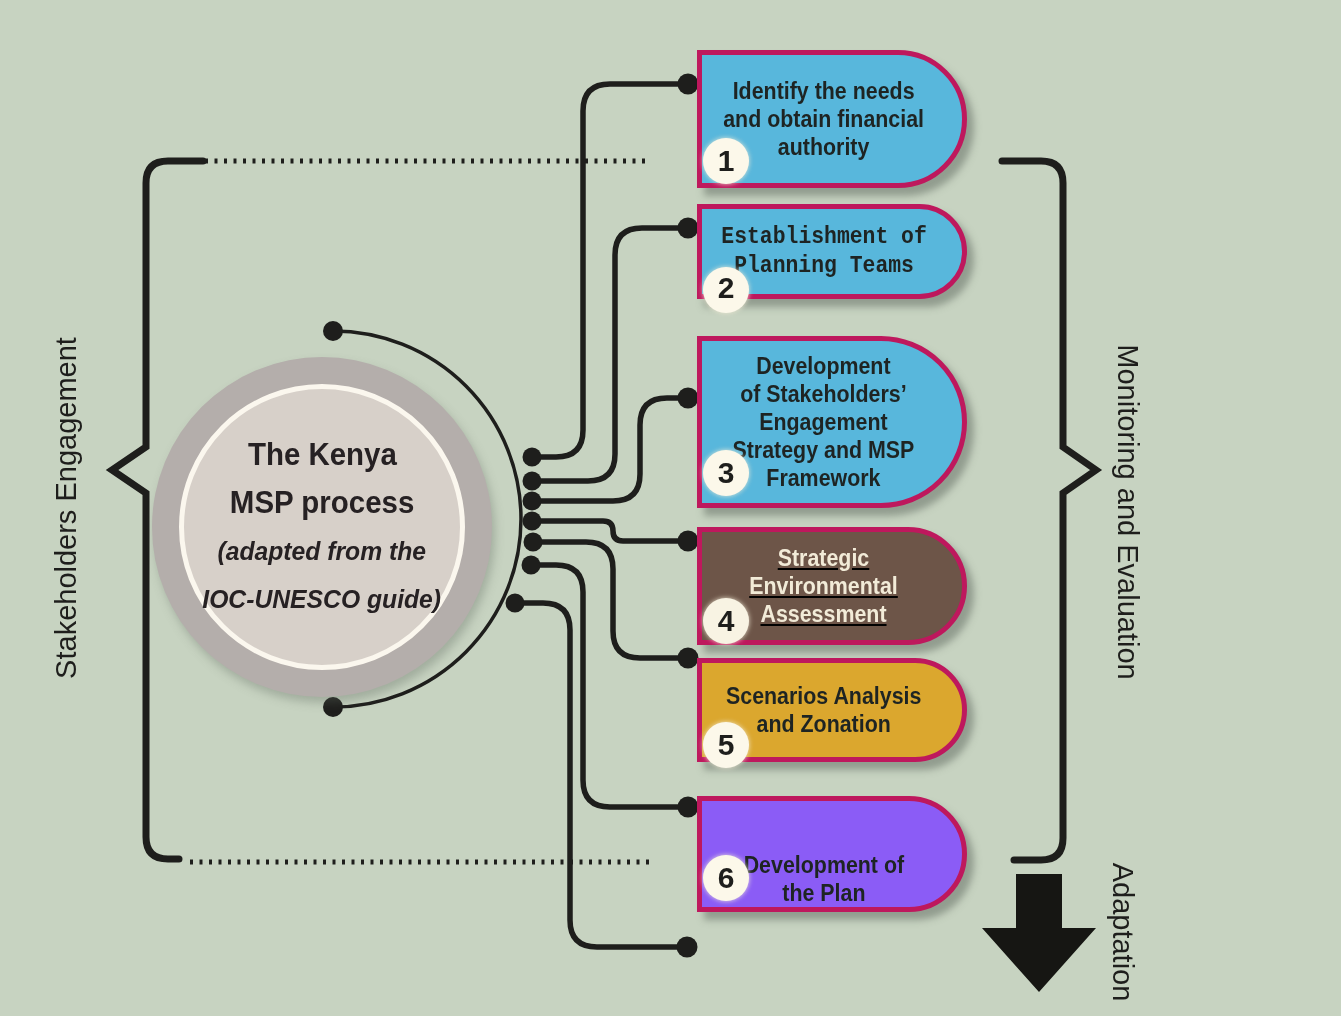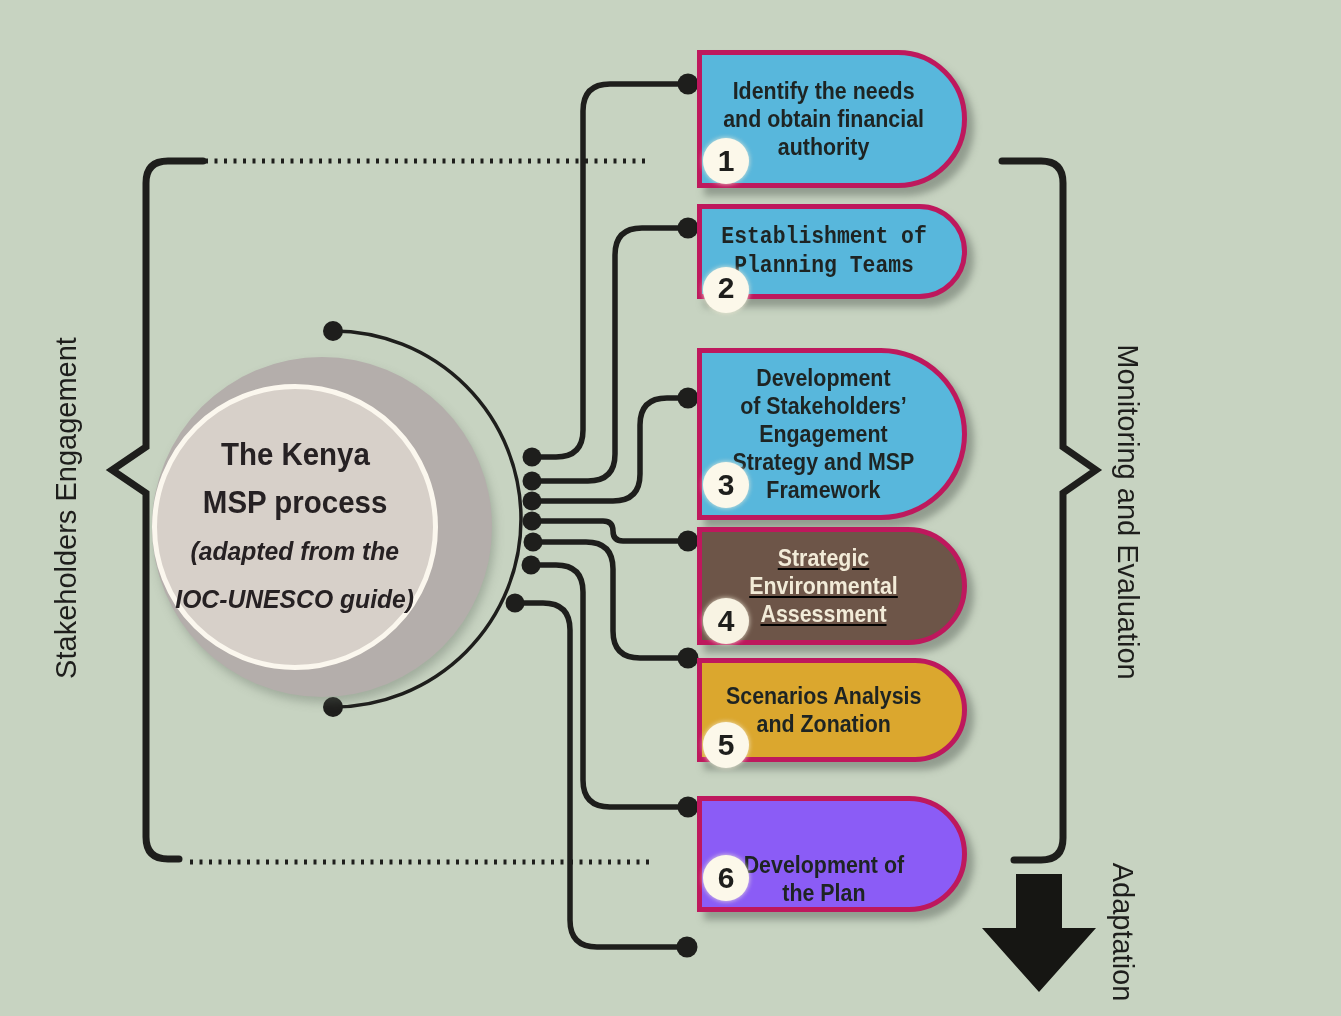--- a/index.html
+++ b/index.html
@@ -18,21 +18,21 @@
   }
   
   .center-circle {
     position: absolute;
     left: 152px; top: 357px;
     width: 340px; height: 340px;
     border-radius: 50%;
     background: #b4aeab;
     box-shadow: 3px 6px 10px rgba(92,102,92,.35);
     z-index: 2;
-    display: flex; align-items: center; justify-content: flex-start;
+    display: flex; align-items: center; justify-content: center;
   }
   .center-inner {
     width: 276px; height: 276px;
     border-radius: 50%;
     background: #d7d0c9;
     border: 5px solid #fbf7ee;
     display: flex; flex-direction: column;
     align-items: center; justify-content: center;
     text-align: center;
   }
@@ -174,21 +174,21 @@
 authority</div>
     <div class="step-num" style="left: 1px; top: 83px; background: rgb(252, 248, 234); color: rgb(30, 30, 28);">1</div>
   </div>
 
   <div class="step" style="top: 164px; height: 95px; border-radius: 0px 62px 62px 0px; background: rgb(88, 183, 220); font-family: Liberation Mono, monospace;">
     <div class="step-label" style="color: rgb(30, 36, 35);">Establishment of
 Planning Teams</div>
     <div class="step-num" style="left: 1px; top: 58px; background: rgb(252, 248, 234); color: rgb(30, 30, 28);">2</div>
   </div>
 
-  <div class="step" style="top: 308px; height: 172px; border-radius: 0px 86px 86px 0px; background: rgb(88, 183, 220);">
+  <div class="step" style="top: 296px; height: 172px; border-radius: 0px 86px 86px 0px; background: rgb(88, 183, 220);">
     <div class="step-label" style="color: rgb(30, 36, 35);">Development
 of Stakeholders’
 Engagement
 Strategy and MSP
 Framework</div>
     <div class="step-num" style="left: 1px; top: 109px; background: rgb(252, 248, 234); color: rgb(30, 30, 28);">3</div>
   </div>
 
   <div class="step" style="top: 487px; height: 118px; border-radius: 0px 59px 59px 0px; background: rgb(109, 85, 72); text-decoration: underline;">
     <div class="step-label" style="color: rgb(242, 235, 216);">Strategic

